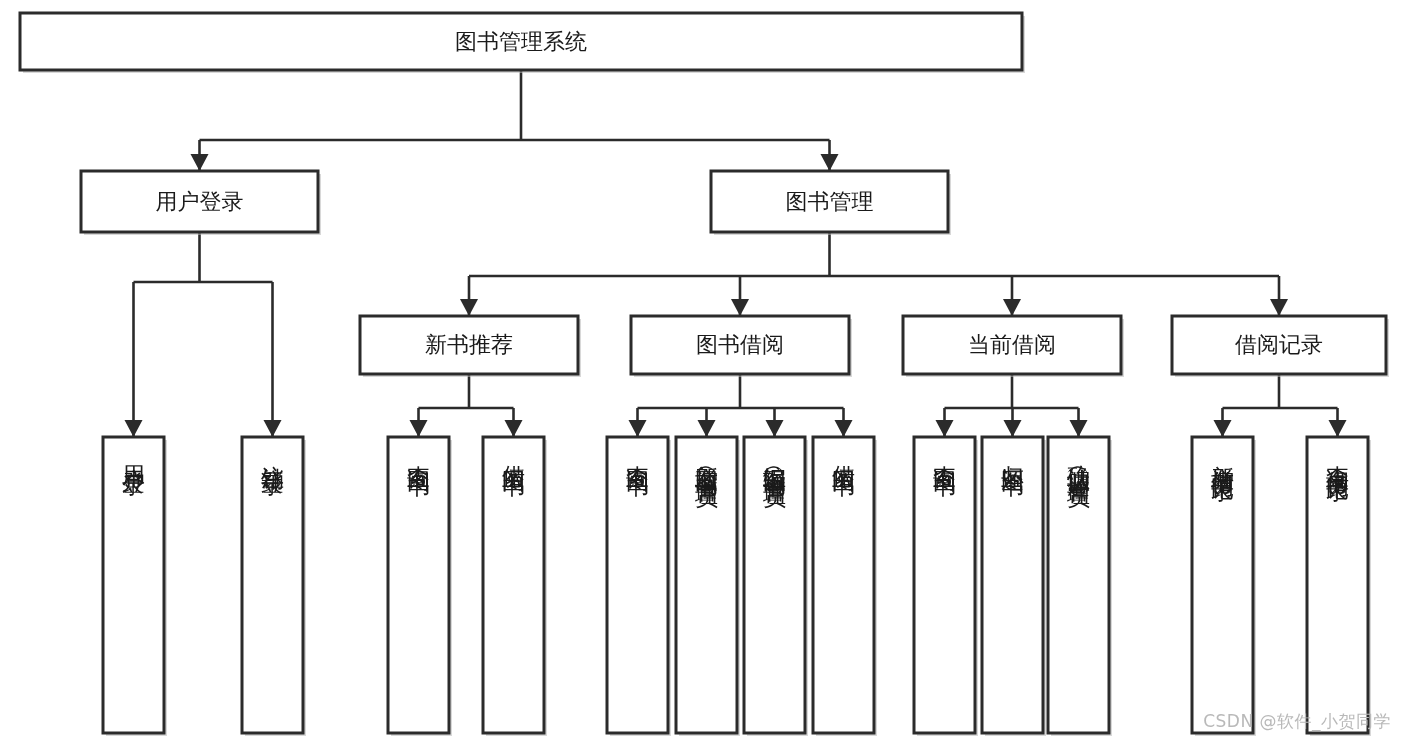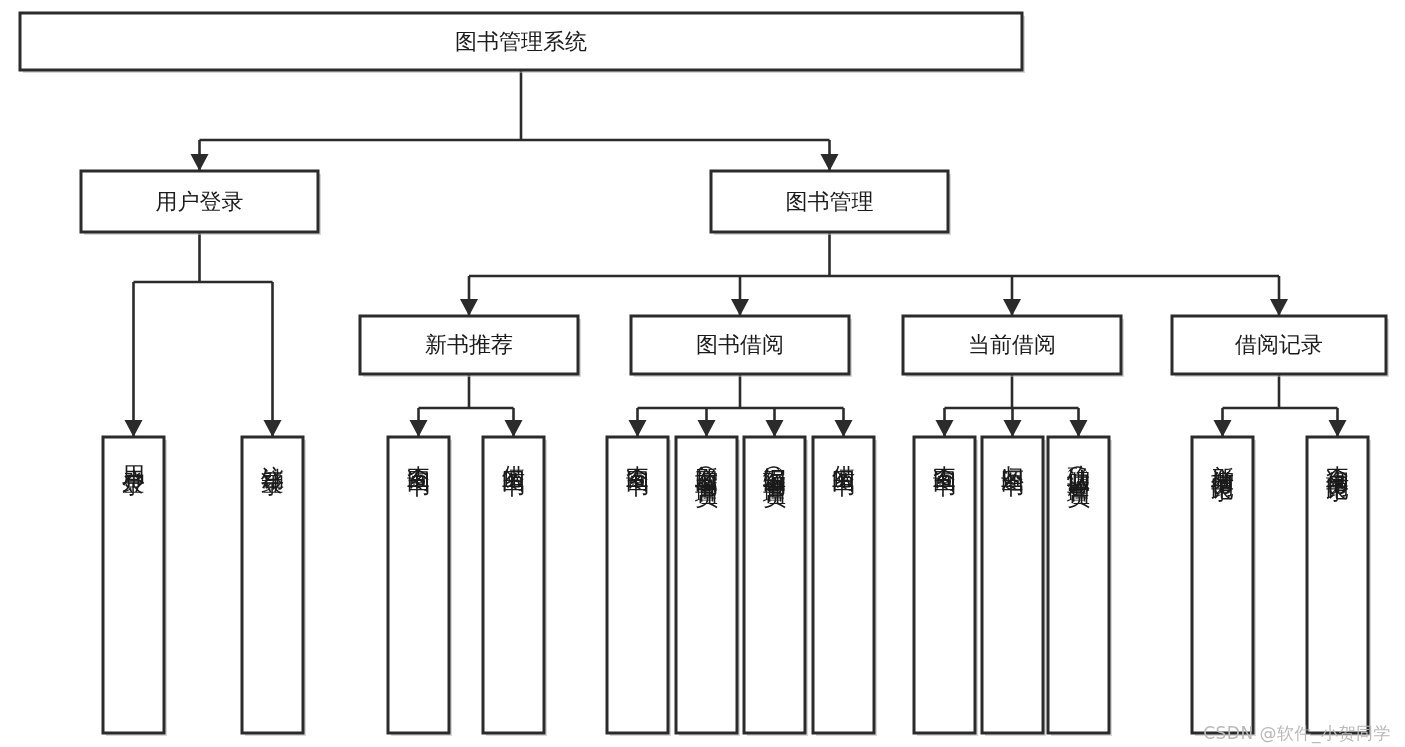--- a/index.html
+++ b/index.html
@@ -68,21 +68,21 @@
     font-size: 23px;
     line-height: 1.08;
     letter-spacing: 3px;
     color: #1a1a1a;
     white-space: nowrap;
     text-align: center;
   }
   .watermark {
     position: absolute;
     right: 14px;
-    bottom: 2px;
+    bottom: 14px;
     font-family: "DejaVu Sans", "Liberation Sans", sans-serif;
     font-size: 17px;
     color: #b9b9b9;
     letter-spacing: 0.5px;
     white-space: nowrap;
     user-select: none;
   }
 </style>
 </head>
 <body>

